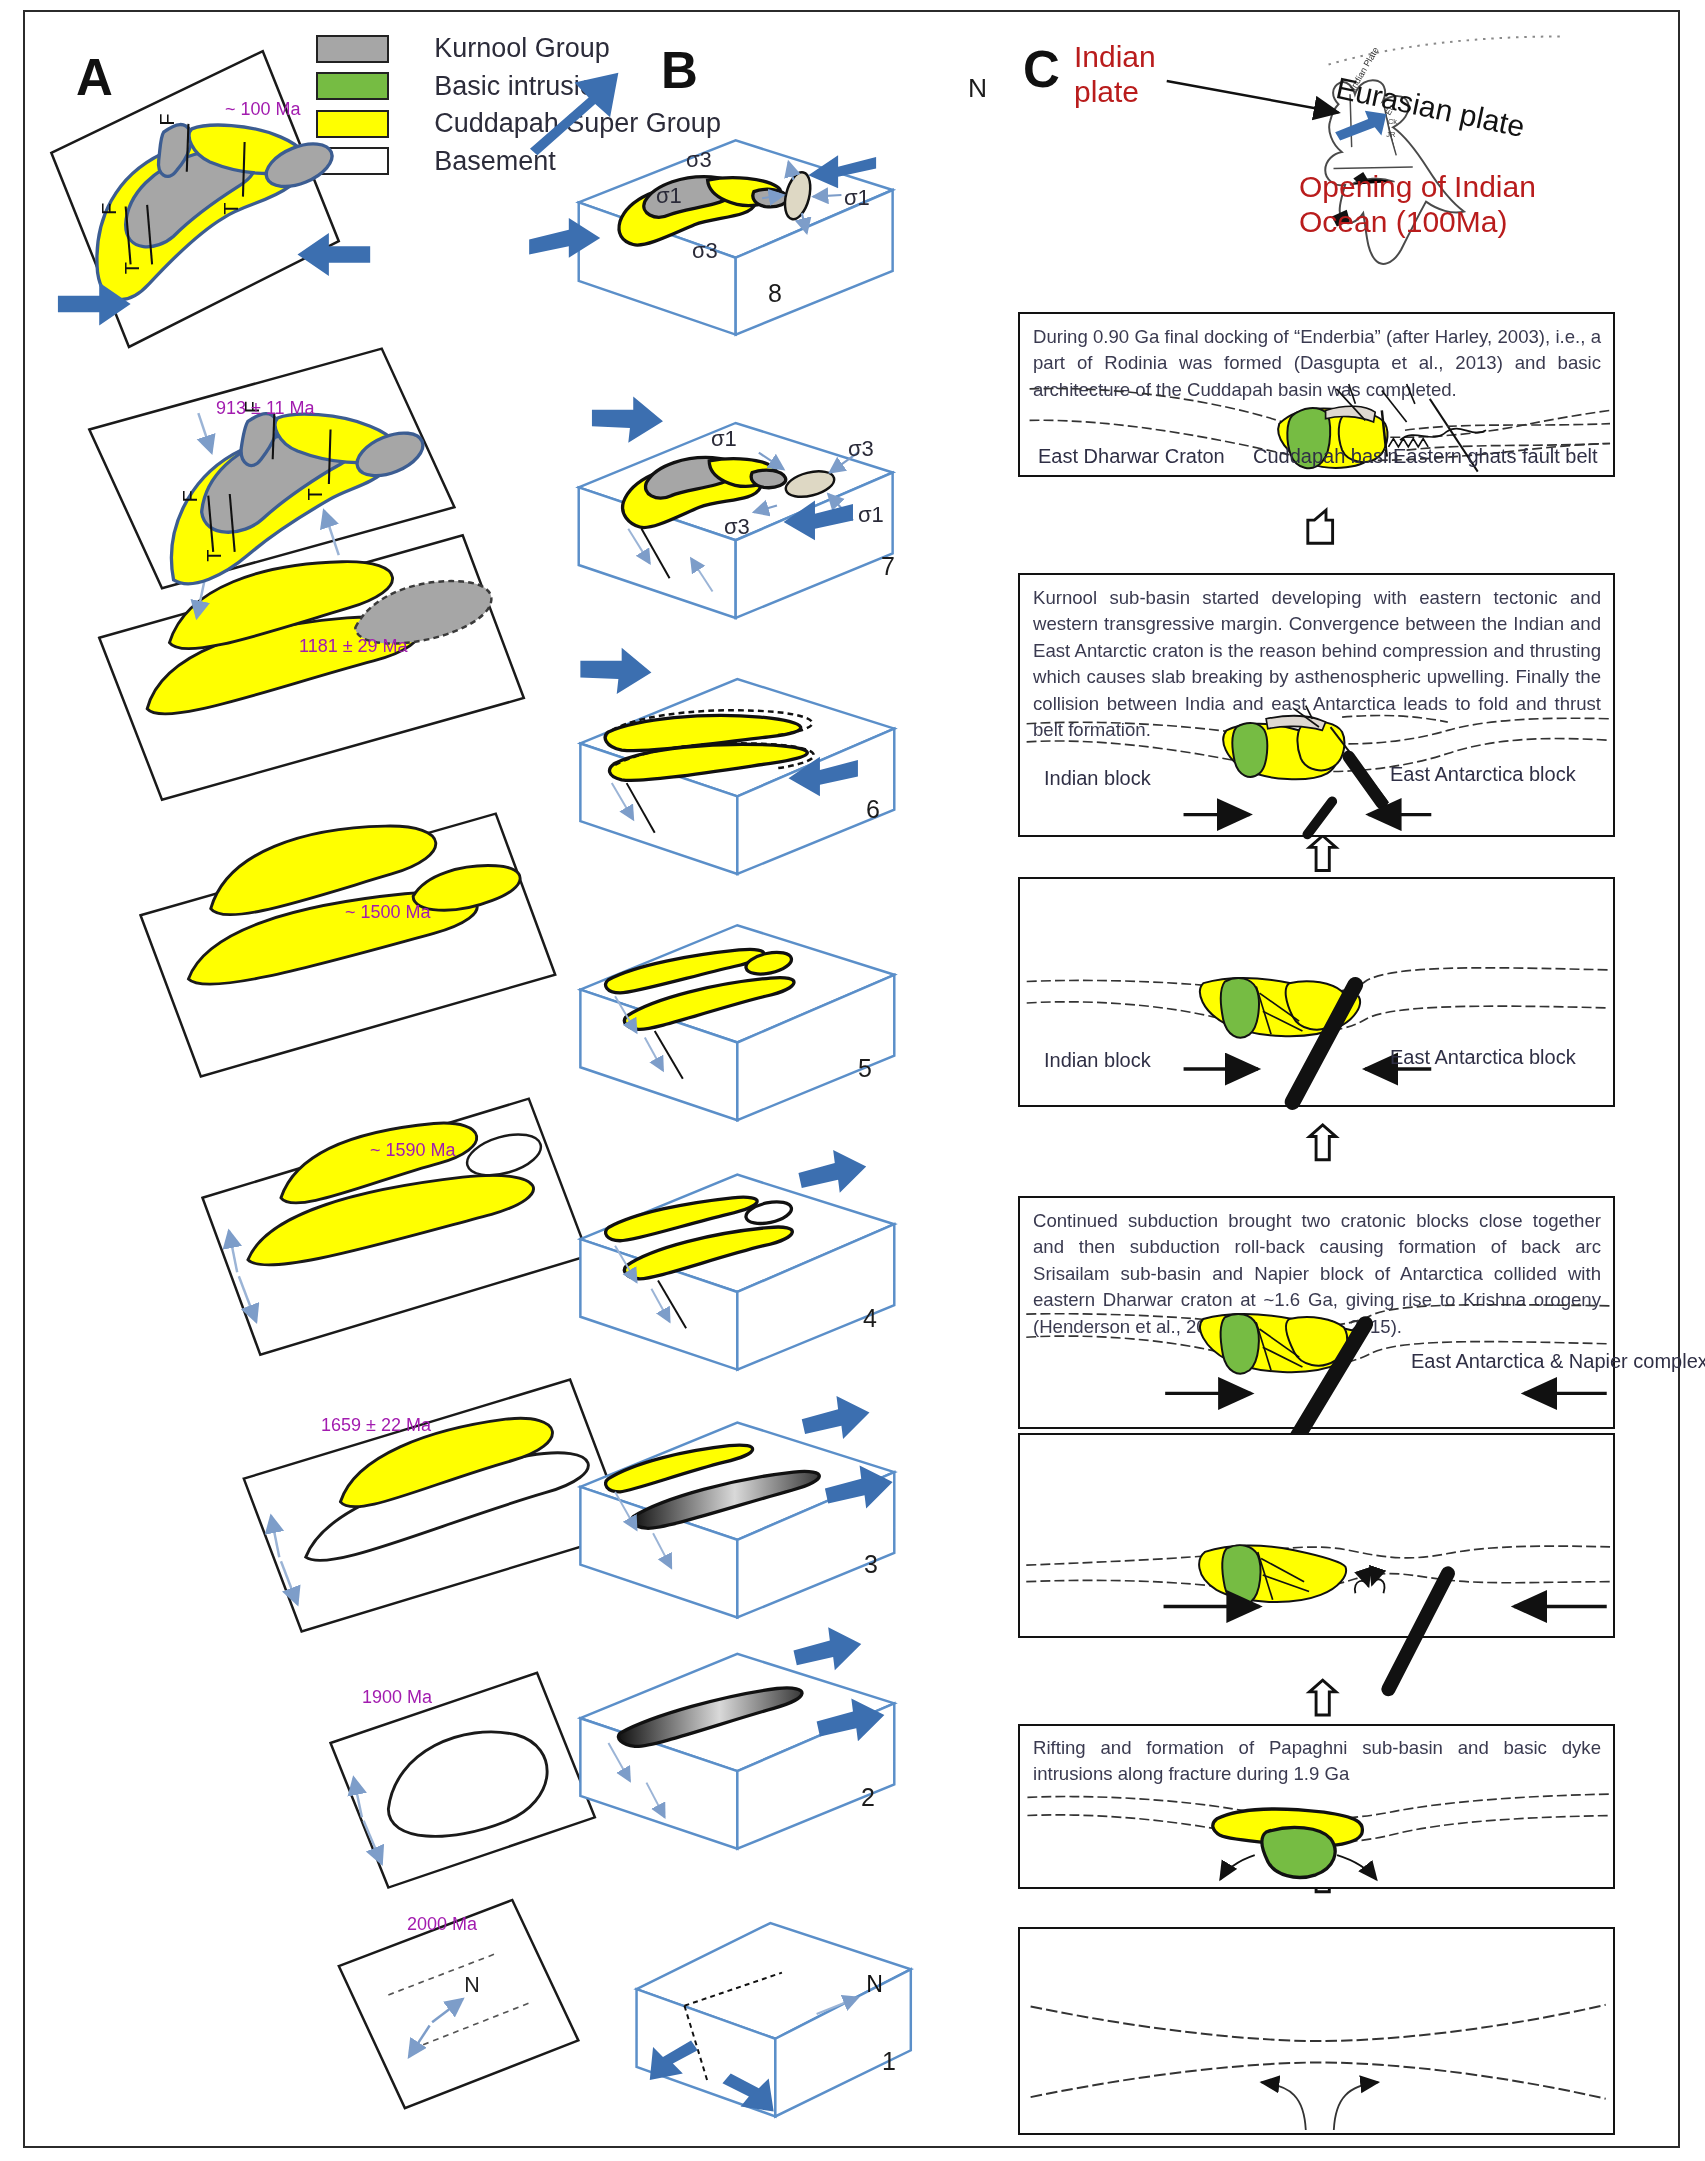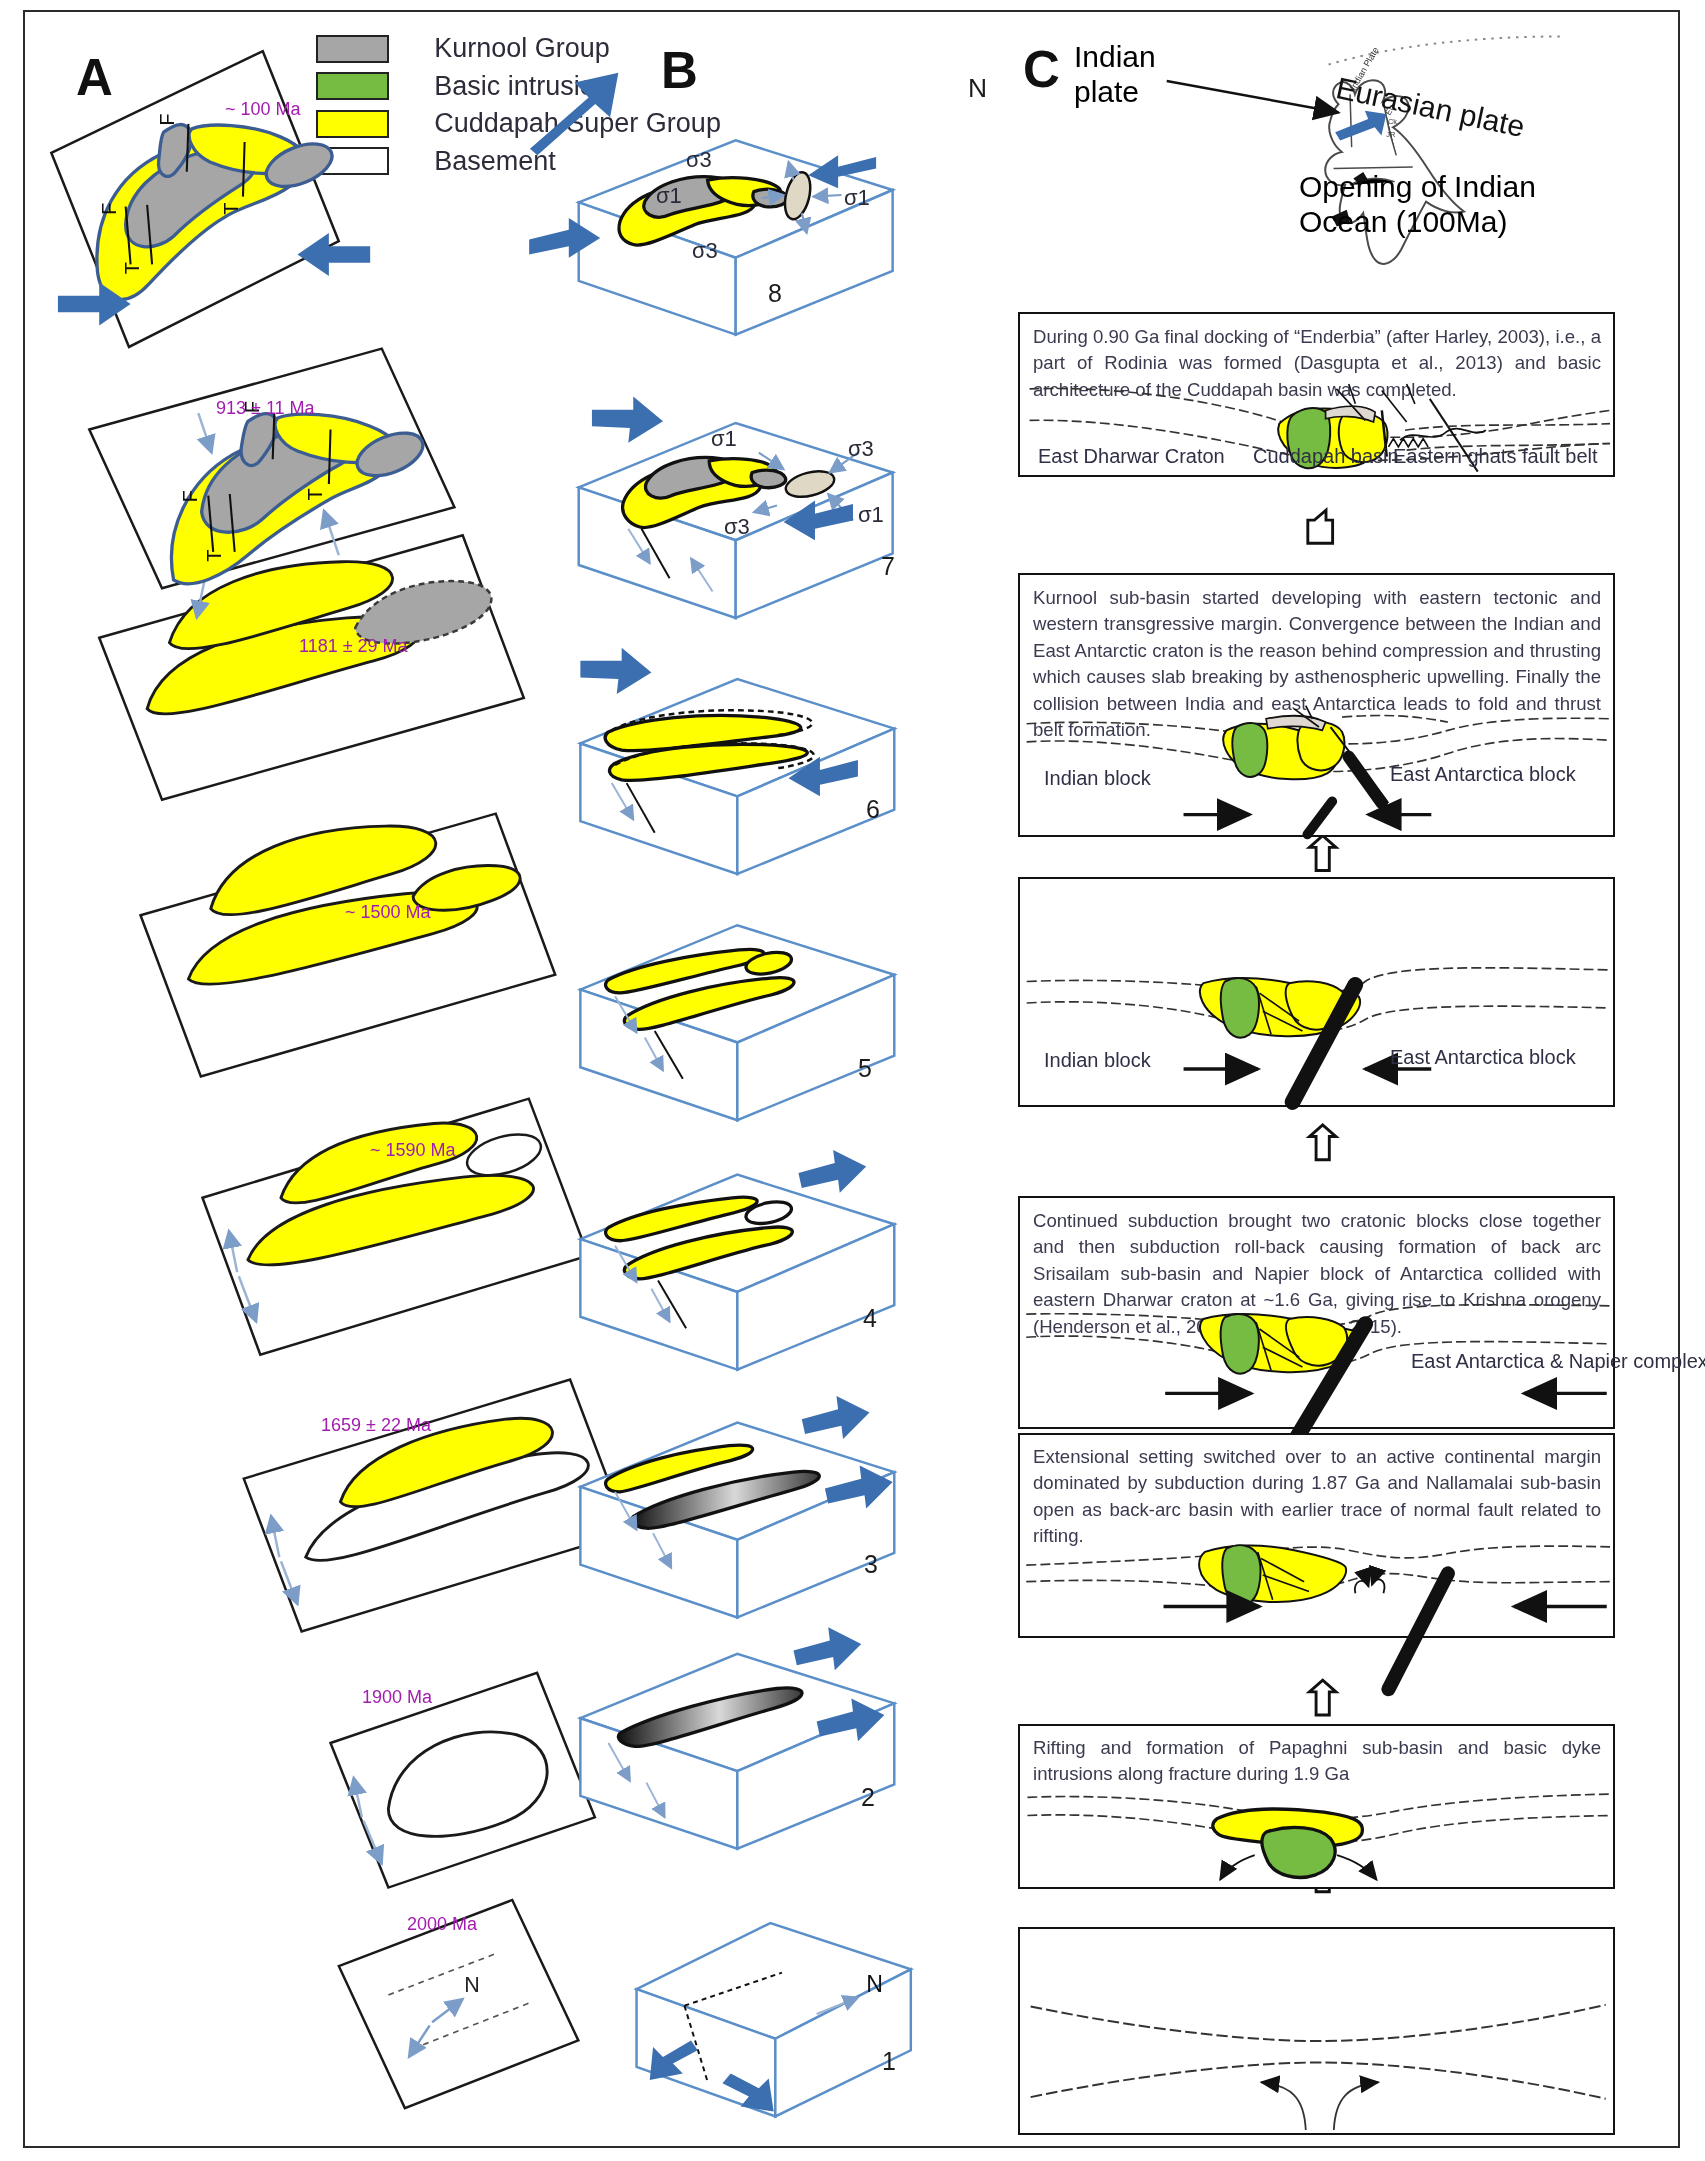--- a/index.html
+++ b/index.html
@@ -14,21 +14,21 @@
   .legend-label{font-size:27px;color:#2c2c3a;font-family:"Liberation Sans",sans-serif;white-space:nowrap;}
   .a-time{position:absolute;font-size:18px;color:#a21caf;white-space:nowrap;font-family:"Liberation Sans",sans-serif;}
   
   .b-num{position:absolute;font-size:25px;color:#1c1c1c;font-family:"Liberation Sans",sans-serif;}
   .sig{position:absolute;font-size:22px;color:#2a2a38;font-family:"Liberation Sans",sans-serif;}
   .n-lab{position:absolute;font-size:26.4px;color:#1c1c1c;font-family:"Liberation Sans",sans-serif;}
   
   .c-box{position:absolute;border:2.5px solid #121212;background:#fff;box-sizing:border-box;}
   .c-text{position:absolute;font-size:18.6px;line-height:1.42;color:#3a3a50;text-align:justify;font-family:"Liberation Sans",sans-serif;}
   .c-lab{position:absolute;font-size:20px;color:#2f2f45;white-space:nowrap;font-family:"Liberation Sans",sans-serif;}
-  .c-maplab{position:absolute;font-size:30px;color:#000000;font-family:"Liberation Sans",sans-serif;line-height:1.15;}
+  .c-maplab{position:absolute;font-size:30px;color:#b91c1c;font-family:"Liberation Sans",sans-serif;line-height:1.15;}
   .rot-lab{position:absolute;font-size:30px;color:#121212;font-family:"Liberation Sans",sans-serif;transform:rotate(12deg);transform-origin:left top;white-space:nowrap;}
   svg{display:block;overflow:visible;}
 </style>
 </head>
 <body>
 
 <div id="page">
   <div class="frame"></div>
 
   <div class="panel-letter" style="left:76px;top:48px;">A</div>
@@ -460,21 +460,20 @@
     <path d="M288,22 L306,80" stroke="#111" stroke-width="2"></path>
     <path d="M292,30 L340,64" stroke="#111" stroke-width="2"></path>
     <path d="M296,52 L344,76" stroke="#111" stroke-width="2"></path>
     <path d="M420,24 L338,160" stroke="#111" stroke-width="19" stroke-linecap="round"></path>
     <line x1="178" y1="108" x2="282" y2="108" stroke="#111" stroke-width="4" marker-end="url(#mapar)"></line>
     <line x1="712" y1="108" x2="612" y2="108" stroke="#111" stroke-width="4" marker-end="url(#mapar)"></line>
   </svg>
   <div class="c-lab" style="left:1383px;top:1350px;margin-left:28px;">East Antarctica &amp; Napier complex</div>
 
   <div class="c-box" style="left:1018px;top:1433px;width:597px;height:205px;"></div>
-  <div class="c-text" style="left:1033px;top:1444px;width:568px;">Extensional setting switched over to an active continental margin dominated by subduction during 1.87 Ga and Nallamalai sub-basin open as back-arc basin with earlier trace of normal fault related to rifting.</div>
   <svg style="position:absolute;left:1018px;top:1527px;width:597px;height:111px;" viewBox="0 0 722 134" width="597" height="111">
     <path d="M10,46 C110,42 200,38 260,32 C320,26 360,20 400,28 C440,36 470,42 520,32 C570,22 640,22 716,24" fill="none" stroke="#333" stroke-width="2" stroke-dasharray="12 5"></path>
     <path d="M10,66 C110,62 200,66 260,74 C330,84 370,74 410,62 C452,50 480,60 520,64 C570,70 640,66 716,66" fill="none" stroke="#333" stroke-width="2" stroke-dasharray="12 5"></path>
     <path d="M226,30 C256,20 296,20 334,28 C372,36 392,42 396,48 C400,58 388,74 366,82 C330,96 268,92 240,76 C214,60 216,38 226,30 Z" fill="#ffff00" stroke="#111" stroke-width="2.4"></path>
     <path d="M252,26 C268,18 284,22 290,34 C296,48 294,80 282,90 C268,100 254,90 250,72 C246,52 246,34 252,26 Z" fill="#76bc43" stroke="#111" stroke-width="2.4"></path>
     <path d="M290,30 L308,88" stroke="#111" stroke-width="2"></path>
     <path d="M294,38 L346,66" stroke="#111" stroke-width="2"></path>
     <path d="M296,58 L352,78" stroke="#111" stroke-width="2"></path>
     <path d="M408,80 C404,64 420,60 424,72" fill="none" stroke="#111" stroke-width="2.2" marker-end="url(#mapar)"></path>
     <path d="M442,80 C448,62 432,58 428,70" fill="none" stroke="#111" stroke-width="2.2" marker-end="url(#mapar)"></path>

